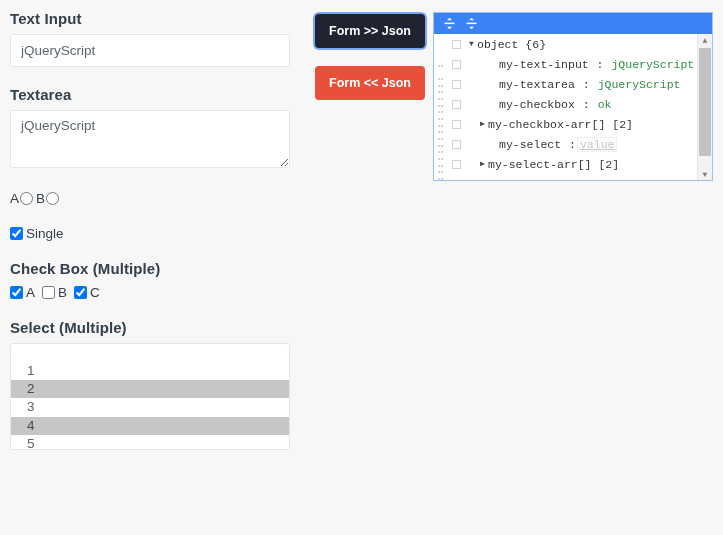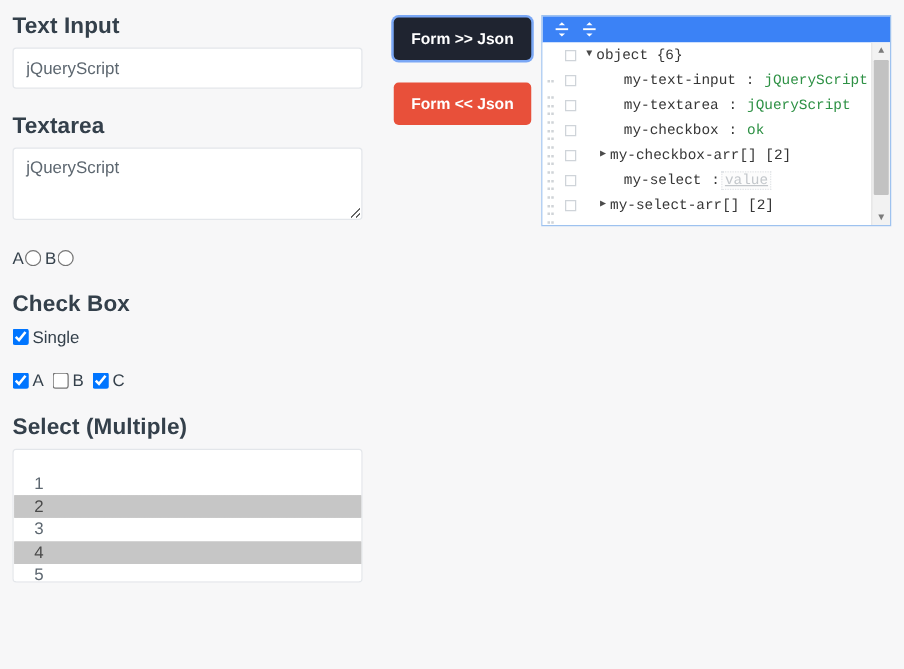--- a/index.html
+++ b/index.html
@@ -20,21 +20,21 @@
   
   #form-column {
     position: absolute;
     left: 10px;
     top: 10px;
     width: 280px;
   }
 
   .field-label {
     font-weight: bold;
-    font-size: 18px;
+    font-size: 15px;
     color: #34404b;
     margin: 0 0 7px 0;
     letter-spacing: .1px;
   }
   .field-block { margin-bottom: 19px; }
 
   .text-input {
     box-sizing: border-box;
     width: 280px;
     height: 33px;
@@ -291,30 +291,30 @@
         <input type="radio" name="radio-grp" style="">
       </span>
       <span class="opt">
         <span class="opt-label">B</span>
         <input type="radio" name="radio-grp" style="">
       </span>
     </div>
   </div>
 
   <div class="field-block">
-    <div class="field-label">Check Box</div>
     <div class="inline-row">
       <span class="opt">
         <input type="checkbox" checked="" style="">
         <span class="opt-label-after">Single</span>
       </span>
     </div>
   </div>
 
   <div class="field-block">
+    <div class="field-label">Check Box (Multiple)</div>
     <div class="inline-row">
       <span class="opt">
         <input type="checkbox" checked="" style="">
         <span class="opt-label-after">A</span>
       </span>
       <span class="opt">
         <input type="checkbox" style="">
         <span class="opt-label-after">B</span>
       </span>
       <span class="opt">

